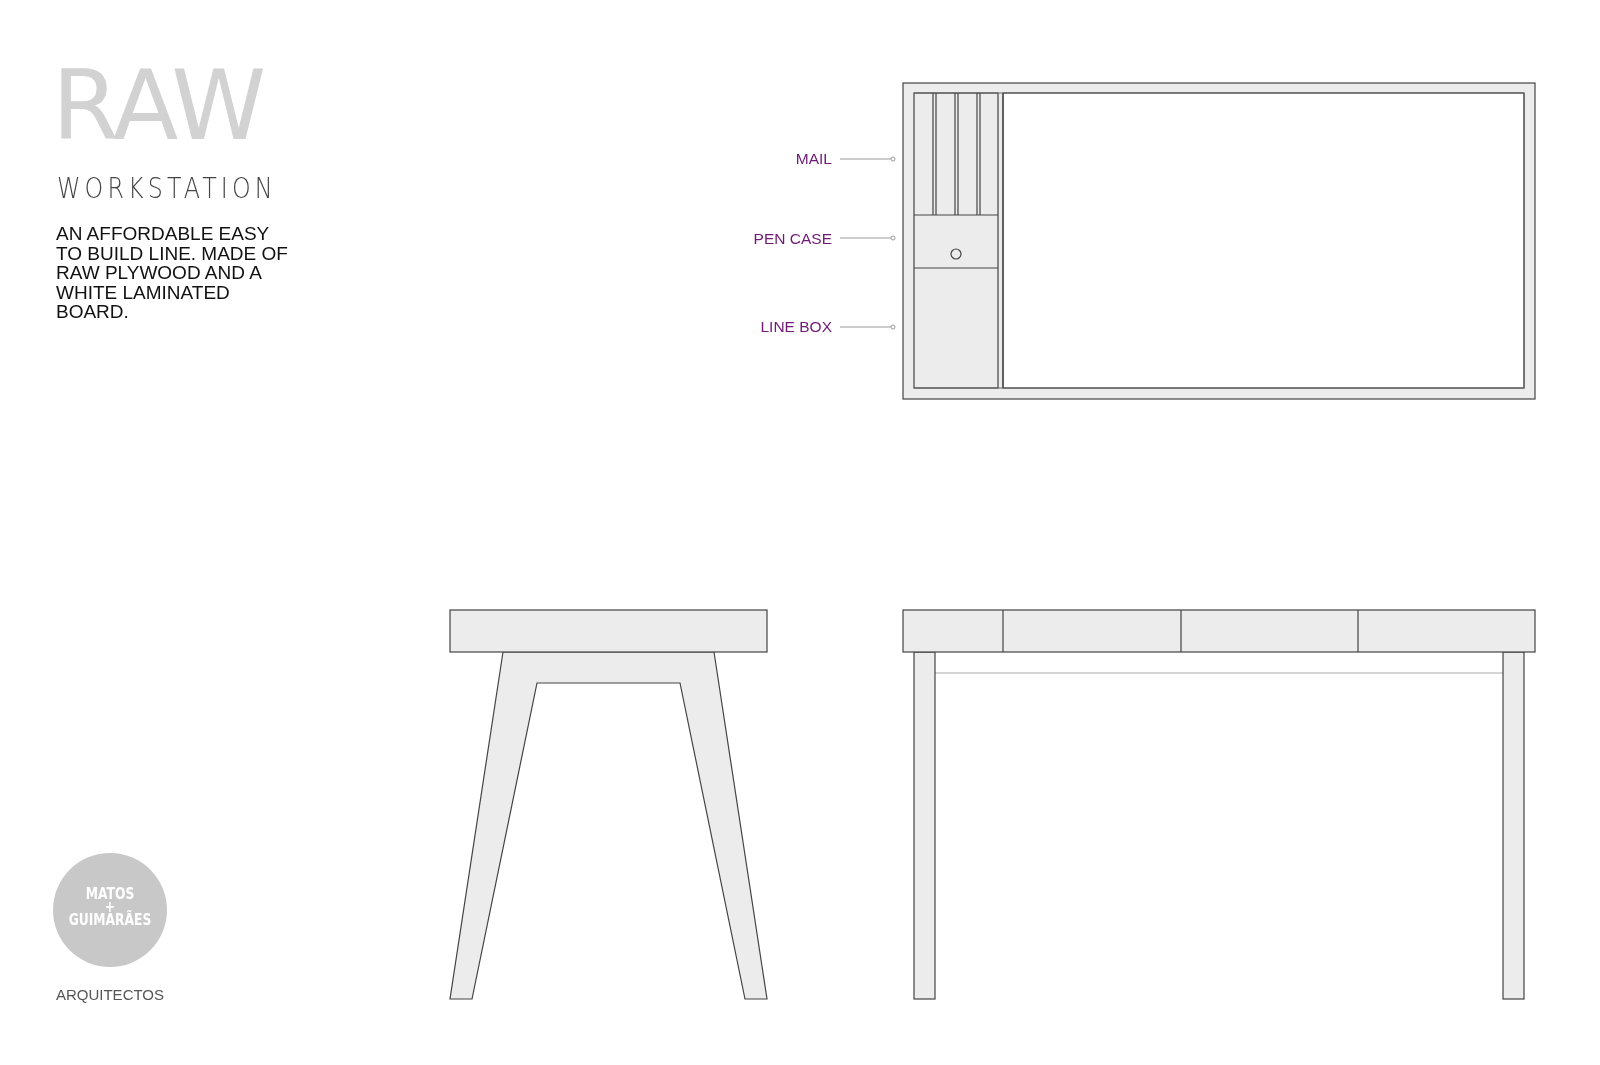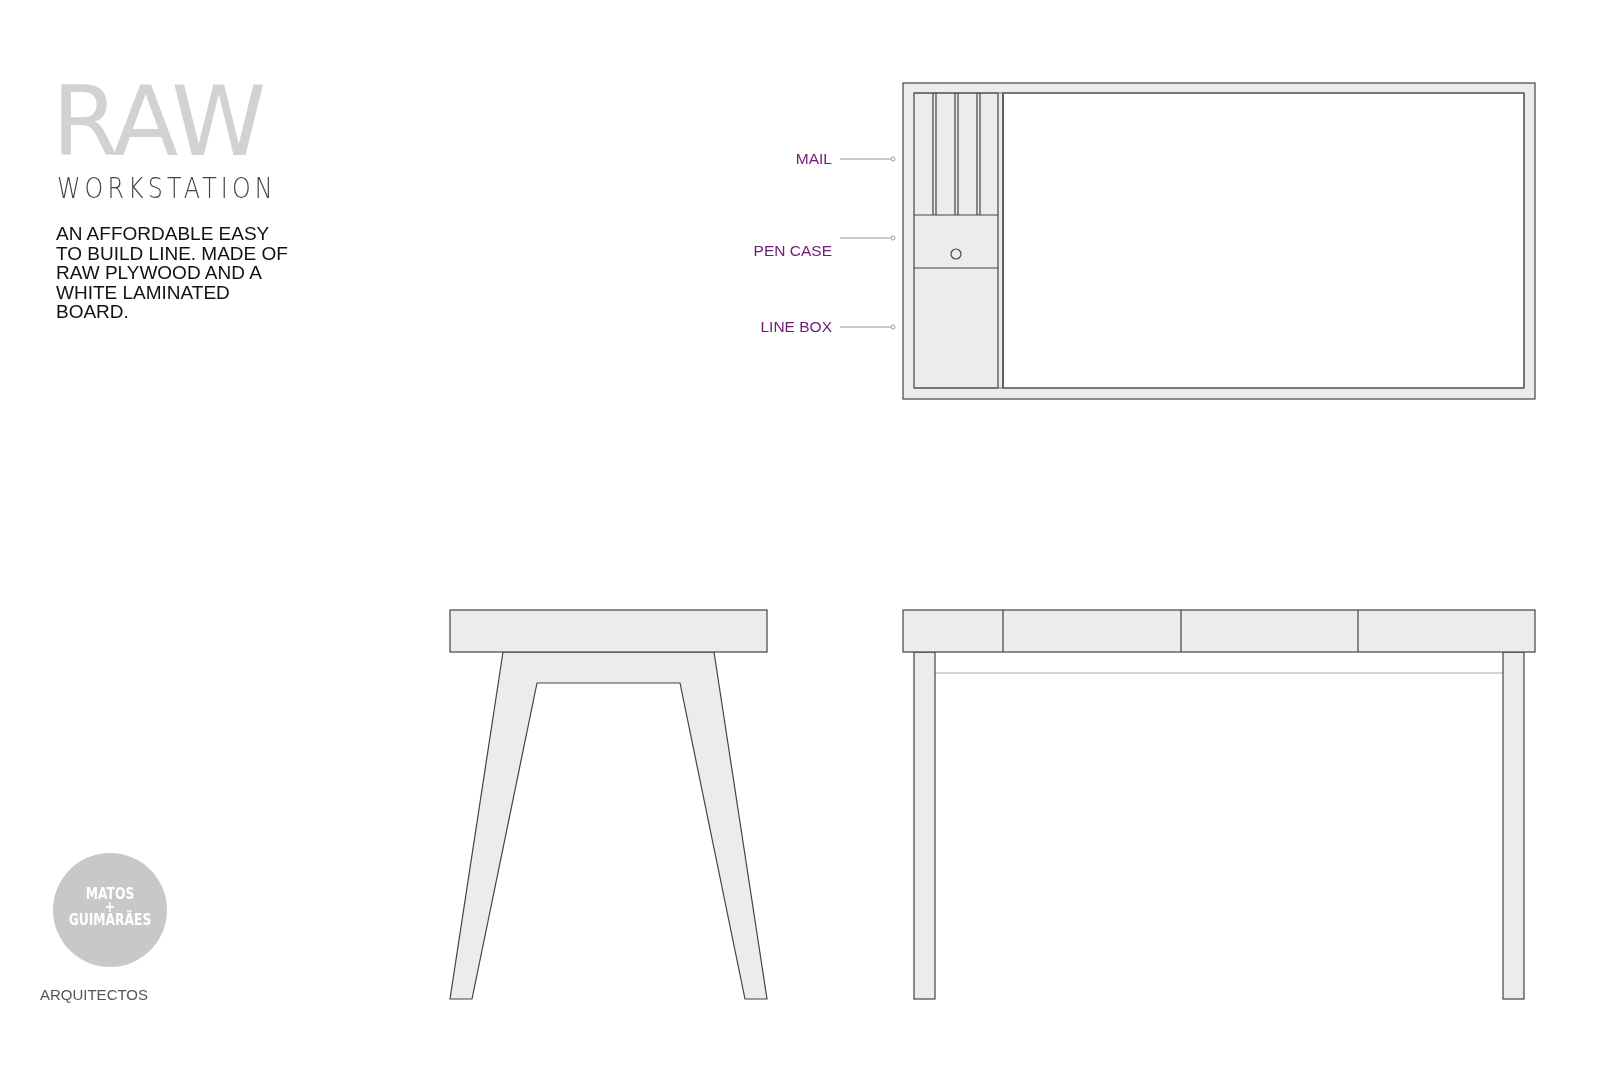--- a/index.html
+++ b/index.html
@@ -1,35 +1,35 @@
 <!DOCTYPE html>
 <html><head>
 <meta charset="utf-8">
 <style>
   html,body{margin:0;padding:0;background:#ffffff;}
   body{width:1600px;height:1065px;position:relative;overflow:hidden;font-family:"Liberation Sans",sans-serif;}
   .abs{position:absolute;}
-  #title-raw{left:52px;top:74px;font-size:96px;line-height:96px;color:#d2d2d2;font-family:"DejaVu Sans",sans-serif;font-weight:normal;letter-spacing:-2px;}
+  #title-raw{left:52px;top:58px;font-size:96px;line-height:96px;color:#d2d2d2;font-family:"DejaVu Sans",sans-serif;font-weight:normal;letter-spacing:-2px;}
   #title-ws{left:57px;top:172px;font-size:29px;line-height:32px;color:#444;font-family:"DejaVu Sans",sans-serif;font-weight:200;letter-spacing:5px;transform:scaleX(0.82);transform-origin:left top;-webkit-text-stroke:0;}
   #desc{left:56px;top:224px;width:240px;font-size:19px;line-height:19.5px;color:#111;font-family:"Liberation Sans",sans-serif;}
   .callout{font-size:15.5px;color:#701a75;text-align:right;width:120px;}
   #drawing{left:0;top:0;}
   #logo-circle{left:53px;top:853px;width:114px;height:114px;border-radius:50%;background:#c8c8c8;}
   #logo-text{left:53px;top:888px;width:114px;text-align:center;color:#fff;font-family:"DejaVu Sans",sans-serif;font-weight:bold;font-size:15px;line-height:13px;transform:scaleX(0.82);}
-  #logo-sub{left:24px;top:986px;width:140px;text-align:center;font-size:15px;color:#555;}
+  #logo-sub{left:40px;top:986px;width:140px;text-align:center;font-size:15px;color:#555;}
 </style>
 </head>
 <body>
 
 <div id="title-raw" class="abs">RAW</div>
 <div id="title-ws" class="abs">WORKSTATION</div>
 <div id="desc" class="abs">AN AFFORDABLE EASY TO BUILD LINE. MADE OF RAW PLYWOOD AND A WHITE LAMINATED BOARD.</div>
 
 <div class="abs callout" style="left:712px;top:150px;">MAIL</div>
-<div class="abs callout" style="left:712px;top:242px;text-align:right;">PEN CASE</div>
+<div class="abs callout" style="left:712px;top:230px;text-align:right;">PEN CASE</div>
 <div class="abs callout" style="left:712px;top:318px;">LINE BOX</div>
 
 <svg id="drawing" class="abs" width="1600" height="1065" viewBox="0 0 1600 1065">
   <g stroke="#444" stroke-width="1.2" fill="#ececec">
 
     <g>
       <rect x="903" y="83" width="632" height="316" fill="#ececec"></rect>
       <rect x="1003" y="93" width="521" height="295" fill="#ffffff"></rect>
       <rect x="914" y="93" width="84" height="295" fill="#ececec"></rect>
       <line x1="1003" y1="93" x2="1003" y2="388"></line>

